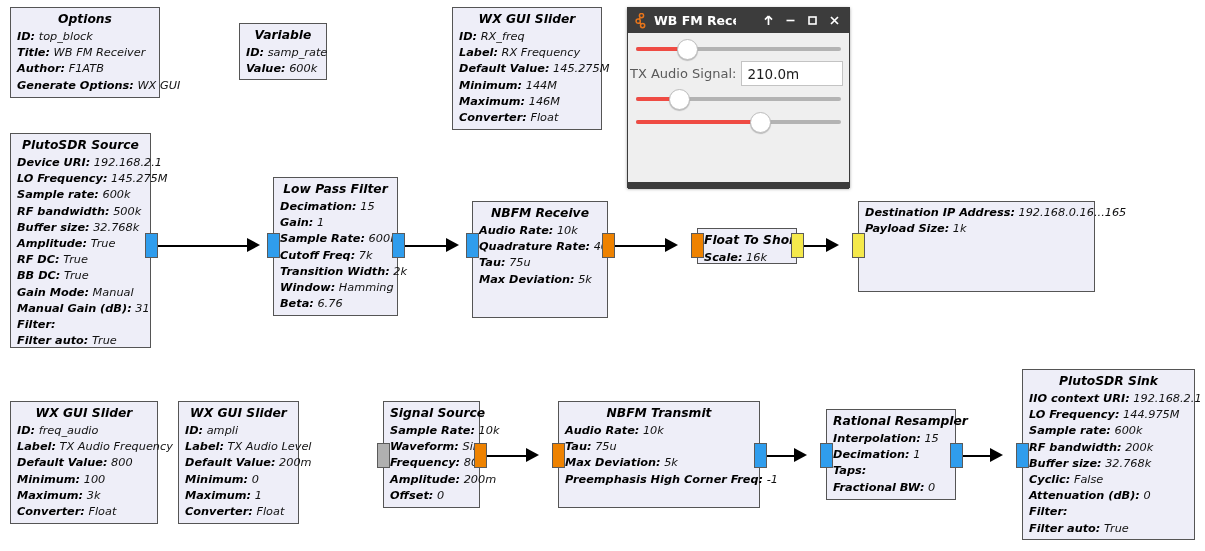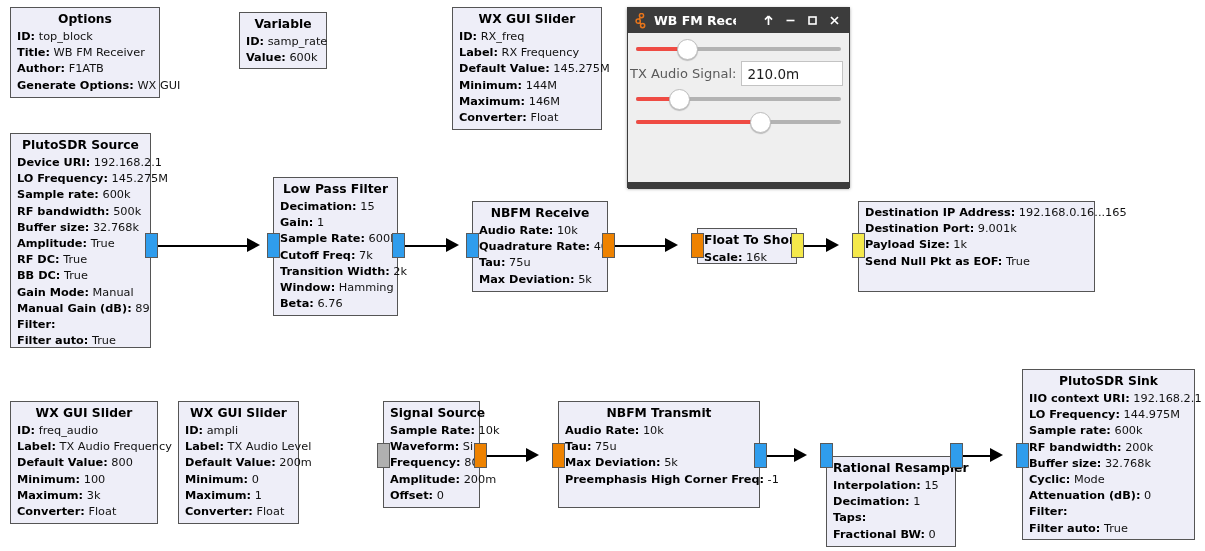--- a/index.html
+++ b/index.html
@@ -16,20 +16,21 @@
   .block{
     position:absolute;
     background:#eeeef8;
     border:1px solid #555555;
     box-sizing:border-box;
     padding:3px 6px 4px 6px;
     font-size:11.5px;
     line-height:16.2px;
     color:#000;
     white-space:nowrap;
+    font-style:italic;
   }
   .block .btitle{
     font-weight:bold;
     text-align:center;
     font-size:12.3px;
     line-height:17px;
     padding-bottom:1px;
   }
   .prow{font-size:11.3px;}
   .pk{font-weight:bold;}
@@ -114,21 +115,21 @@
 
 <div id="canvas">
   <div id="blocks-layer">
       <div class="block" style="left: 10px; top: 7px; width: 150px; height: 91px;">
         <div class="btitle">Options</div>
         <div class="prow"><span class="pk">ID:</span><span class="pv"> top_block</span></div>
         <div class="prow"><span class="pk">Title:</span><span class="pv"> WB FM Receiver</span></div>
         <div class="prow"><span class="pk">Author:</span><span class="pv"> F1ATB</span></div>
         <div class="prow"><span class="pk">Generate Options:</span><span class="pv"> WX GUI</span></div>
       </div>
-      <div class="block" style="left: 239px; top: 12px; width: 88px; height: 57px;">
+      <div class="block" style="left: 239px; top: 23px; width: 88px; height: 57px;">
         <div class="btitle">Variable</div>
         <div class="prow"><span class="pk">ID:</span><span class="pv"> samp_rate</span></div>
         <div class="prow"><span class="pk">Value:</span><span class="pv"> 600k</span></div>
       </div>
       <div class="block" style="left: 452px; top: 7px; width: 150px; height: 123px;">
         <div class="btitle">WX GUI Slider</div>
         <div class="prow"><span class="pk">ID:</span><span class="pv"> RX_freq</span></div>
         <div class="prow"><span class="pk">Label:</span><span class="pv"> RX Frequency</span></div>
         <div class="prow"><span class="pk">Default Value:</span><span class="pv"> 145.275M</span></div>
         <div class="prow"><span class="pk">Minimum:</span><span class="pv"> 144M</span></div>
@@ -139,50 +140,48 @@
         <div class="btitle">PlutoSDR Source</div>
         <div class="prow"><span class="pk">Device URI:</span><span class="pv"> 192.168.2.1</span></div>
         <div class="prow"><span class="pk">LO Frequency:</span><span class="pv"> 145.275M</span></div>
         <div class="prow"><span class="pk">Sample rate:</span><span class="pv"> 600k</span></div>
         <div class="prow"><span class="pk">RF bandwidth:</span><span class="pv"> 500k</span></div>
         <div class="prow"><span class="pk">Buffer size:</span><span class="pv"> 32.768k</span></div>
         <div class="prow"><span class="pk">Amplitude:</span><span class="pv"> True</span></div>
         <div class="prow"><span class="pk">RF DC:</span><span class="pv"> True</span></div>
         <div class="prow"><span class="pk">BB DC:</span><span class="pv"> True</span></div>
         <div class="prow"><span class="pk">Gain Mode:</span><span class="pv"> Manual</span></div>
-        <div class="prow"><span class="pk">Manual Gain (dB):</span><span class="pv"> 89</span></div>
+        <div class="prow"><span class="pk">Manual Gain (dB):</span><span class="pv"> 31</span></div>
         <div class="prow"><span class="pk">Filter:</span><span class="pv"></span></div>
         <div class="prow"><span class="pk">Filter auto:</span><span class="pv"> True</span></div>
       </div>
       <div class="block" style="left: 273px; top: 177px; width: 125px; height: 139px;">
         <div class="btitle">Low Pass Filter</div>
         <div class="prow"><span class="pk">Decimation:</span><span class="pv"> 15</span></div>
         <div class="prow"><span class="pk">Gain:</span><span class="pv"> 1</span></div>
         <div class="prow"><span class="pk">Sample Rate:</span><span class="pv"> 600k</span></div>
         <div class="prow"><span class="pk">Cutoff Freq:</span><span class="pv"> 7k</span></div>
         <div class="prow"><span class="pk">Transition Width:</span><span class="pv"> 2k</span></div>
         <div class="prow"><span class="pk">Window:</span><span class="pv"> Hamming</span></div>
         <div class="prow"><span class="pk">Beta:</span><span class="pv"> 6.76</span></div>
       </div>
-      <div class="block" style="left: 472px; top: 201px; width: 136px; height: 91px;">
+      <div class="block" style="left: 472px; top: 201px; width: 136px; height: 117px;">
         <div class="btitle">NBFM Receive</div>
         <div class="prow"><span class="pk">Audio Rate:</span><span class="pv"> 10k</span></div>
         <div class="prow"><span class="pk">Quadrature Rate:</span><span class="pv"> 40k</span></div>
         <div class="prow"><span class="pk">Tau:</span><span class="pv"> 75u</span></div>
         <div class="prow"><span class="pk">Max Deviation:</span><span class="pv"> 5k</span></div>
       </div>
       <div class="block" style="left: 697px; top: 228px; width: 100px; height: 36px;">
         <div class="btitle">Float To Short</div>
         <div class="prow"><span class="pk">Scale:</span><span class="pv"> 16k</span></div>
       </div>
       <div class="block" style="left: 858px; top: 201px; width: 237px; height: 91px;">
         <div class="prow"><span class="pk">Destination IP Address:</span><span class="pv"> 192.168.0.16...165</span></div>
-        <div class="prow"><span class="pk">Destination Port:</span><span class="pv"> 9.001k</span></div>
         <div class="prow"><span class="pk">Payload Size:</span><span class="pv"> 1k</span></div>
-        <div class="prow"><span class="pk">Send Null Pkt as EOF:</span><span class="pv"> True</span></div>
       </div>
       <div class="block" style="left: 10px; top: 401px; width: 148px; height: 123px;">
         <div class="btitle">WX GUI Slider</div>
         <div class="prow"><span class="pk">ID:</span><span class="pv"> freq_audio</span></div>
         <div class="prow"><span class="pk">Label:</span><span class="pv"> TX Audio Frequency</span></div>
         <div class="prow"><span class="pk">Default Value:</span><span class="pv"> 800</span></div>
         <div class="prow"><span class="pk">Minimum:</span><span class="pv"> 100</span></div>
         <div class="prow"><span class="pk">Maximum:</span><span class="pv"> 3k</span></div>
         <div class="prow"><span class="pk">Converter:</span><span class="pv"> Float</span></div>
       </div>
@@ -203,35 +202,35 @@
         <div class="prow"><span class="pk">Amplitude:</span><span class="pv"> 200m</span></div>
         <div class="prow"><span class="pk">Offset:</span><span class="pv"> 0</span></div>
       </div>
       <div class="block" style="left: 558px; top: 401px; width: 202px; height: 107px;">
         <div class="btitle">NBFM Transmit</div>
         <div class="prow"><span class="pk">Audio Rate:</span><span class="pv"> 10k</span></div>
         <div class="prow"><span class="pk">Tau:</span><span class="pv"> 75u</span></div>
         <div class="prow"><span class="pk">Max Deviation:</span><span class="pv"> 5k</span></div>
         <div class="prow"><span class="pk">Preemphasis High Corner Freq:</span><span class="pv"> -1</span></div>
       </div>
-      <div class="block" style="left: 826px; top: 409px; width: 130px; height: 91px; margin-top: 47px;">
+      <div class="block" style="left: 826px; top: 409px; width: 130px; height: 91px;">
         <div class="btitle">Rational Resampler</div>
         <div class="prow"><span class="pk">Interpolation:</span><span class="pv"> 15</span></div>
         <div class="prow"><span class="pk">Decimation:</span><span class="pv"> 1</span></div>
         <div class="prow"><span class="pk">Taps:</span><span class="pv"></span></div>
         <div class="prow"><span class="pk">Fractional BW:</span><span class="pv"> 0</span></div>
       </div>
       <div class="block" style="left: 1022px; top: 369px; width: 173px; height: 171px;">
         <div class="btitle">PlutoSDR Sink</div>
         <div class="prow"><span class="pk">IIO context URI:</span><span class="pv"> 192.168.2.1</span></div>
         <div class="prow"><span class="pk">LO Frequency:</span><span class="pv"> 144.975M</span></div>
         <div class="prow"><span class="pk">Sample rate:</span><span class="pv"> 600k</span></div>
         <div class="prow"><span class="pk">RF bandwidth:</span><span class="pv"> 200k</span></div>
         <div class="prow"><span class="pk">Buffer size:</span><span class="pv"> 32.768k</span></div>
-        <div class="prow"><span class="pk">Cyclic:</span><span class="pv"> Mode</span></div>
+        <div class="prow"><span class="pk">Cyclic:</span><span class="pv"> False</span></div>
         <div class="prow"><span class="pk">Attenuation (dB):</span><span class="pv"> 0</span></div>
         <div class="prow"><span class="pk">Filter:</span><span class="pv"></span></div>
         <div class="prow"><span class="pk">Filter auto:</span><span class="pv"> True</span></div>
       </div>
     </div>
   <div id="wires-layer">
       <div class="wire" style="left: 158px; top: 245px; width: 96px;"></div>
       <div class="wire" style="left: 405px; top: 245px; width: 48px;"></div>
       <div class="wire" style="left: 615px; top: 245px; width: 57px;"></div>
       <div class="wire" style="left: 804px; top: 245px; width: 29px;"></div>

